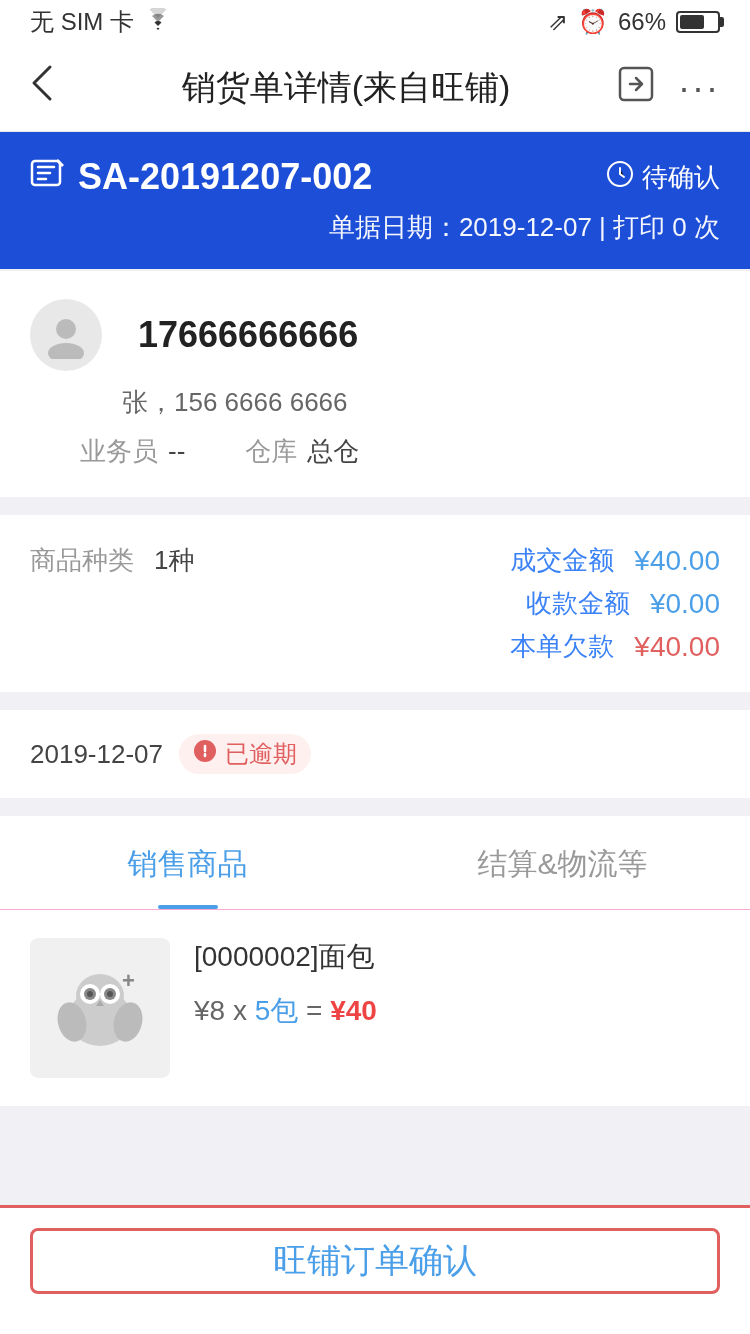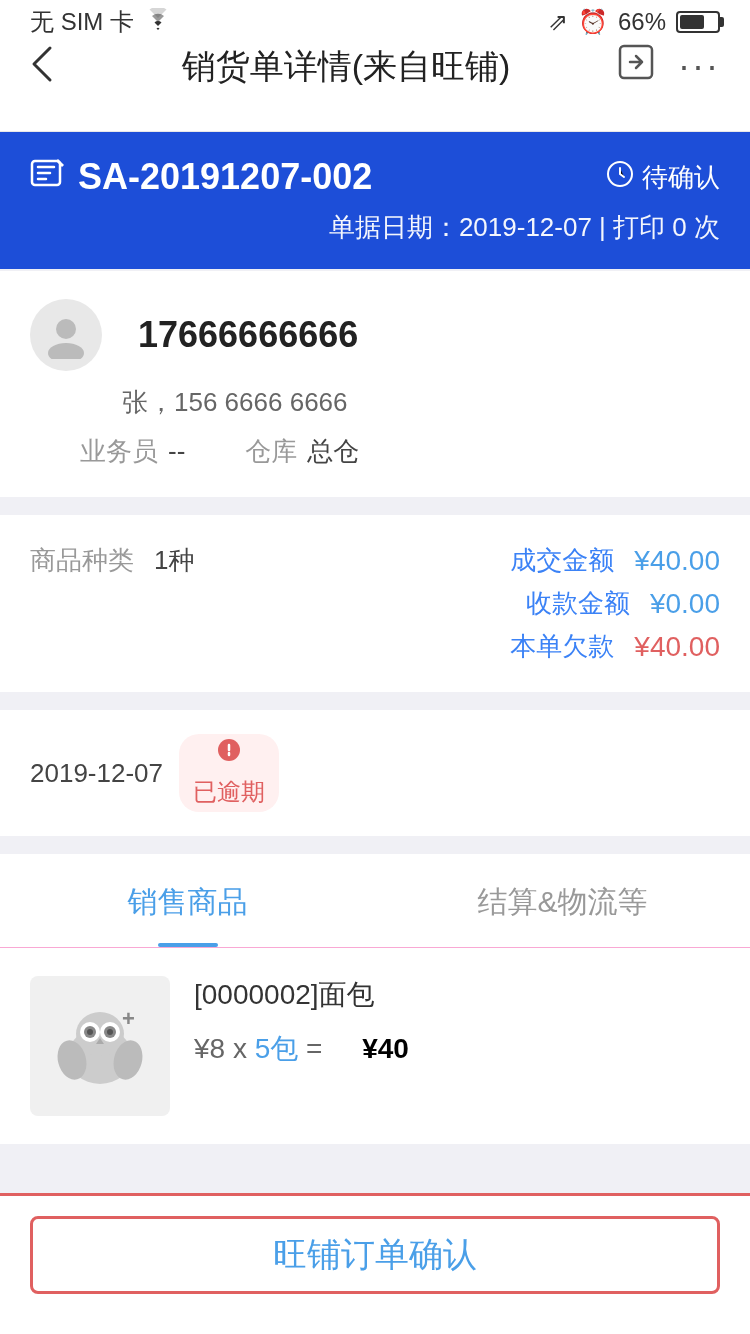--- a/index.html
+++ b/index.html
@@ -35,21 +35,21 @@
     .battery::after {
       content: '';
       position: absolute; right: -6px; top: 50%; transform: translateY(-50%);
       width: 4px; height: 10px; background: #333; border-radius: 0 2px 2px 0;
     }
     .battery-fill { background: #333; height: 100%; width: 66%; border-radius: 2px; }
 
     
     .nav-bar {
       display: flex;
-      align-items: flex-start;
+      align-items: center;
       background: #fff;
       height: 88px;
       padding: 0 30px;
       border-bottom: 1px solid #e8e8e8;
     }
     .nav-back {
       font-size: 40px;
       color: #333;
       cursor: pointer;
       padding-right: 20px;
@@ -203,21 +203,20 @@
     .due-date-value { color: #444; font-size: 26px; }
     .overdue-badge {
       display: flex;
       align-items: center;
       gap: 8px;
       background: #fff0f0;
       color: #e06060;
       font-size: 24px;
       padding: 4px 14px;
       border-radius: 20px;
-      flex-direction: column;
     }
 
     
     .tabs-section {
       background: #fff;
       margin-top: 18px;
     }
     .tabs-row {
       display: flex;
       border-bottom: 1px solid #f9a8d4;
@@ -273,40 +272,40 @@
     .product-name {
       font-size: 28px;
       color: #333;
       margin-bottom: 16px;
     }
     .product-price {
       font-size: 28px;
       color: #666;
     }
     .product-price .qty { color: #4a9fe8; }
-    .product-price .total { color: #000000; font-weight: 600; margin-left: 32px; }
+    .product-price .total { color: #ef4444; font-weight: 600; }
 
     
     .content-spacer {
       height: 200px;
       background: #f0f0f5;
     }
 
     
     .bottom-bar {
       position: fixed;
       bottom: 0;
       width: 750px;
       background: #fff;
       padding: 20px 30px 40px;
       border-top: 3px solid #e06060;
     }
     .confirm-btn {
       width: 100%;
-      height: 78px;
+      height: 66px;
       background: #fff;
       border: 3px solid #e06060;
       border-radius: 8px;
       font-size: 34px;
       color: #4a9fe8;
       cursor: pointer;
       display: flex;
       align-items: center;
       justify-content: center;
       font-weight: 500;

